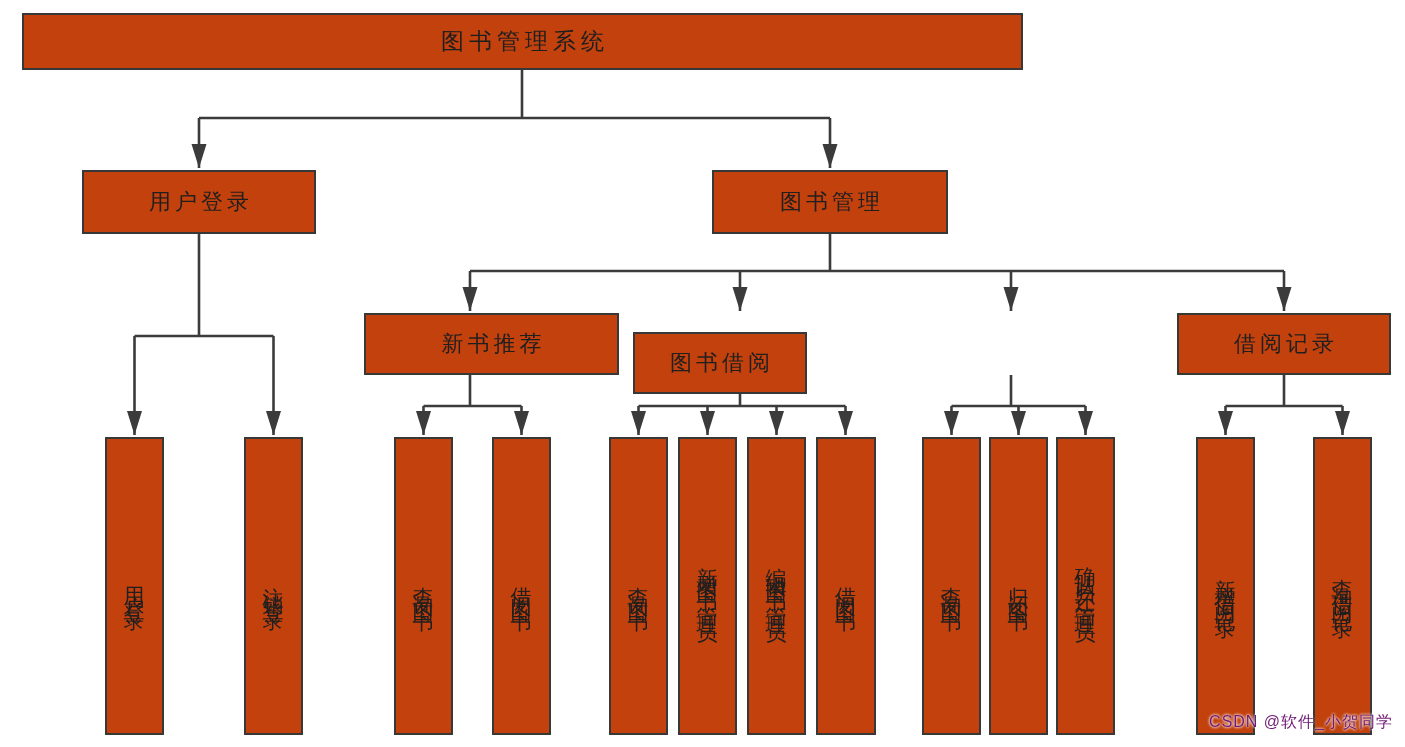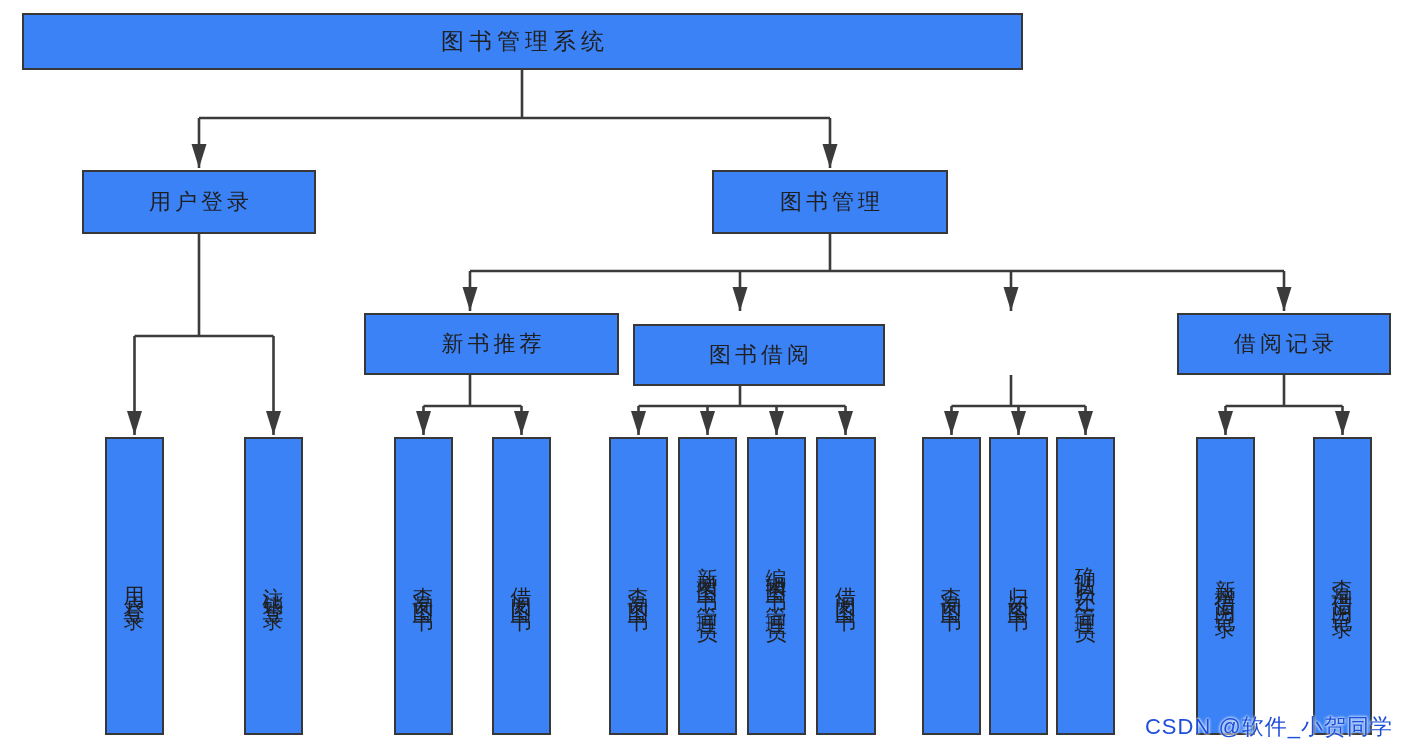--- a/index.html
+++ b/index.html
@@ -17,21 +17,21 @@
   }
   svg.connectors {
     position: absolute;
     left: 0;
     top: 0;
     z-index: 1;
   }
   .node {
     position: absolute;
     box-sizing: border-box;
-    background: #3b82f6;
+    background: #c2410c;
     border: 2.5px solid #383838;
     color: #1f1f1f;
     display: flex;
     align-items: center;
     justify-content: center;
     z-index: 2;
     text-align: center;
   }
   .hbox {
     font-size: 22px;
@@ -53,22 +53,22 @@
     letter-spacing: 8px;
     line-height: 1;
     white-space: nowrap;
     color: #1f1f1f;
   }
   .watermark {
     position: absolute;
     top: 712px;
     right: 12px;
     z-index: 3;
-    font-size: 22px;
-    color: #1d4ed8;
+    font-size: 16px;
+    color: #701a75;
     letter-spacing: 1px;
     white-space: nowrap;
     text-shadow: 0 0 3px #ffffff, 0 0 3px #ffffff;
     pointer-events: none;
   }
 </style>
 </head>
 <body>
 
 <div class="stage">
@@ -115,21 +115,21 @@
       <line x1="1342.5" y1="406" x2="1342.5" y2="435" marker-end="url(#arr)"></line>
     </g>
   </svg>
 
   <div class="node hbox root" style="left:22px;top:13px;width:1001px;height:57px">图书管理系统</div>
 
   <div class="node hbox" style="left:82px;top:170px;width:234px;height:64px">用户登录</div>
   <div class="node hbox" style="left:712px;top:170px;width:236px;height:64px">图书管理</div>
 
   <div class="node hbox" style="left:364px;top:313px;width:255px;height:62px">新书推荐</div>
-  <div class="node hbox" style="left:633px;top:324px;width:252px;height:62px">图书借阅</div>
+  <div class="node hbox" style="left:633px;top:332px;width:174px;height:62px">图书借阅</div>
   <div class="node hbox" style="left:1177px;top:313px;width:214px;height:62px">借阅记录</div>
 
   <div class="node vbox" style="left:105px;top:437px;width:59px;height:298px">
     <span class="vtext">用户登录</span>
   </div>
   <div class="node vbox" style="left:244px;top:437px;width:59px;height:298px">
     <span class="vtext">注销登录</span>
   </div>
 
   <div class="node vbox" style="left:394px;top:437px;width:59px;height:298px">

